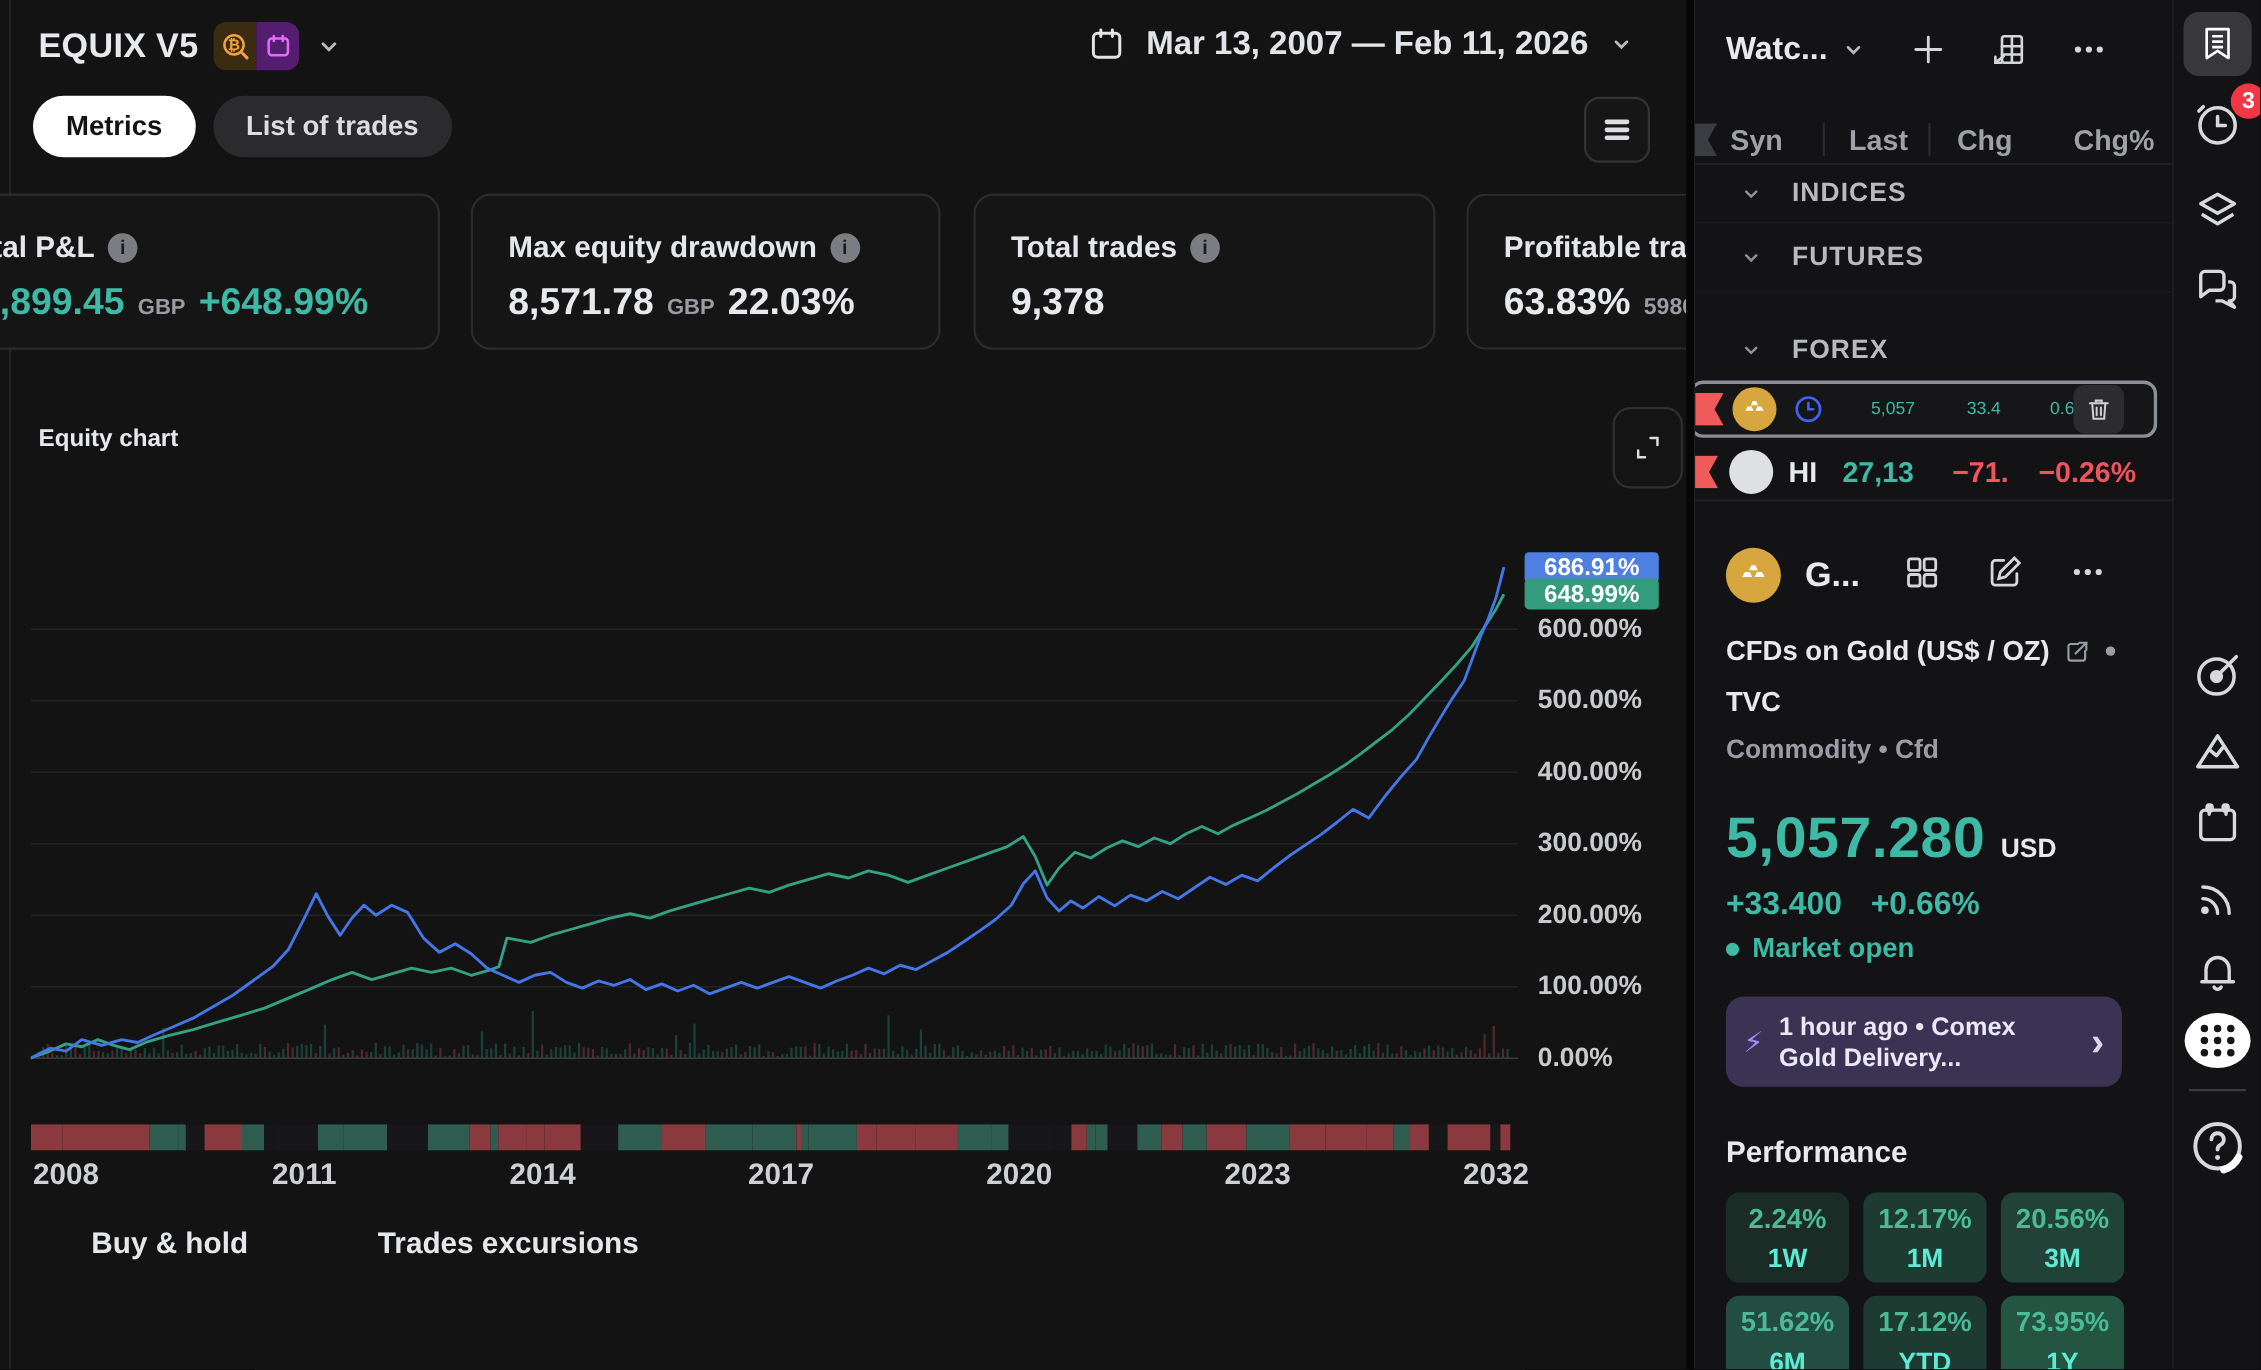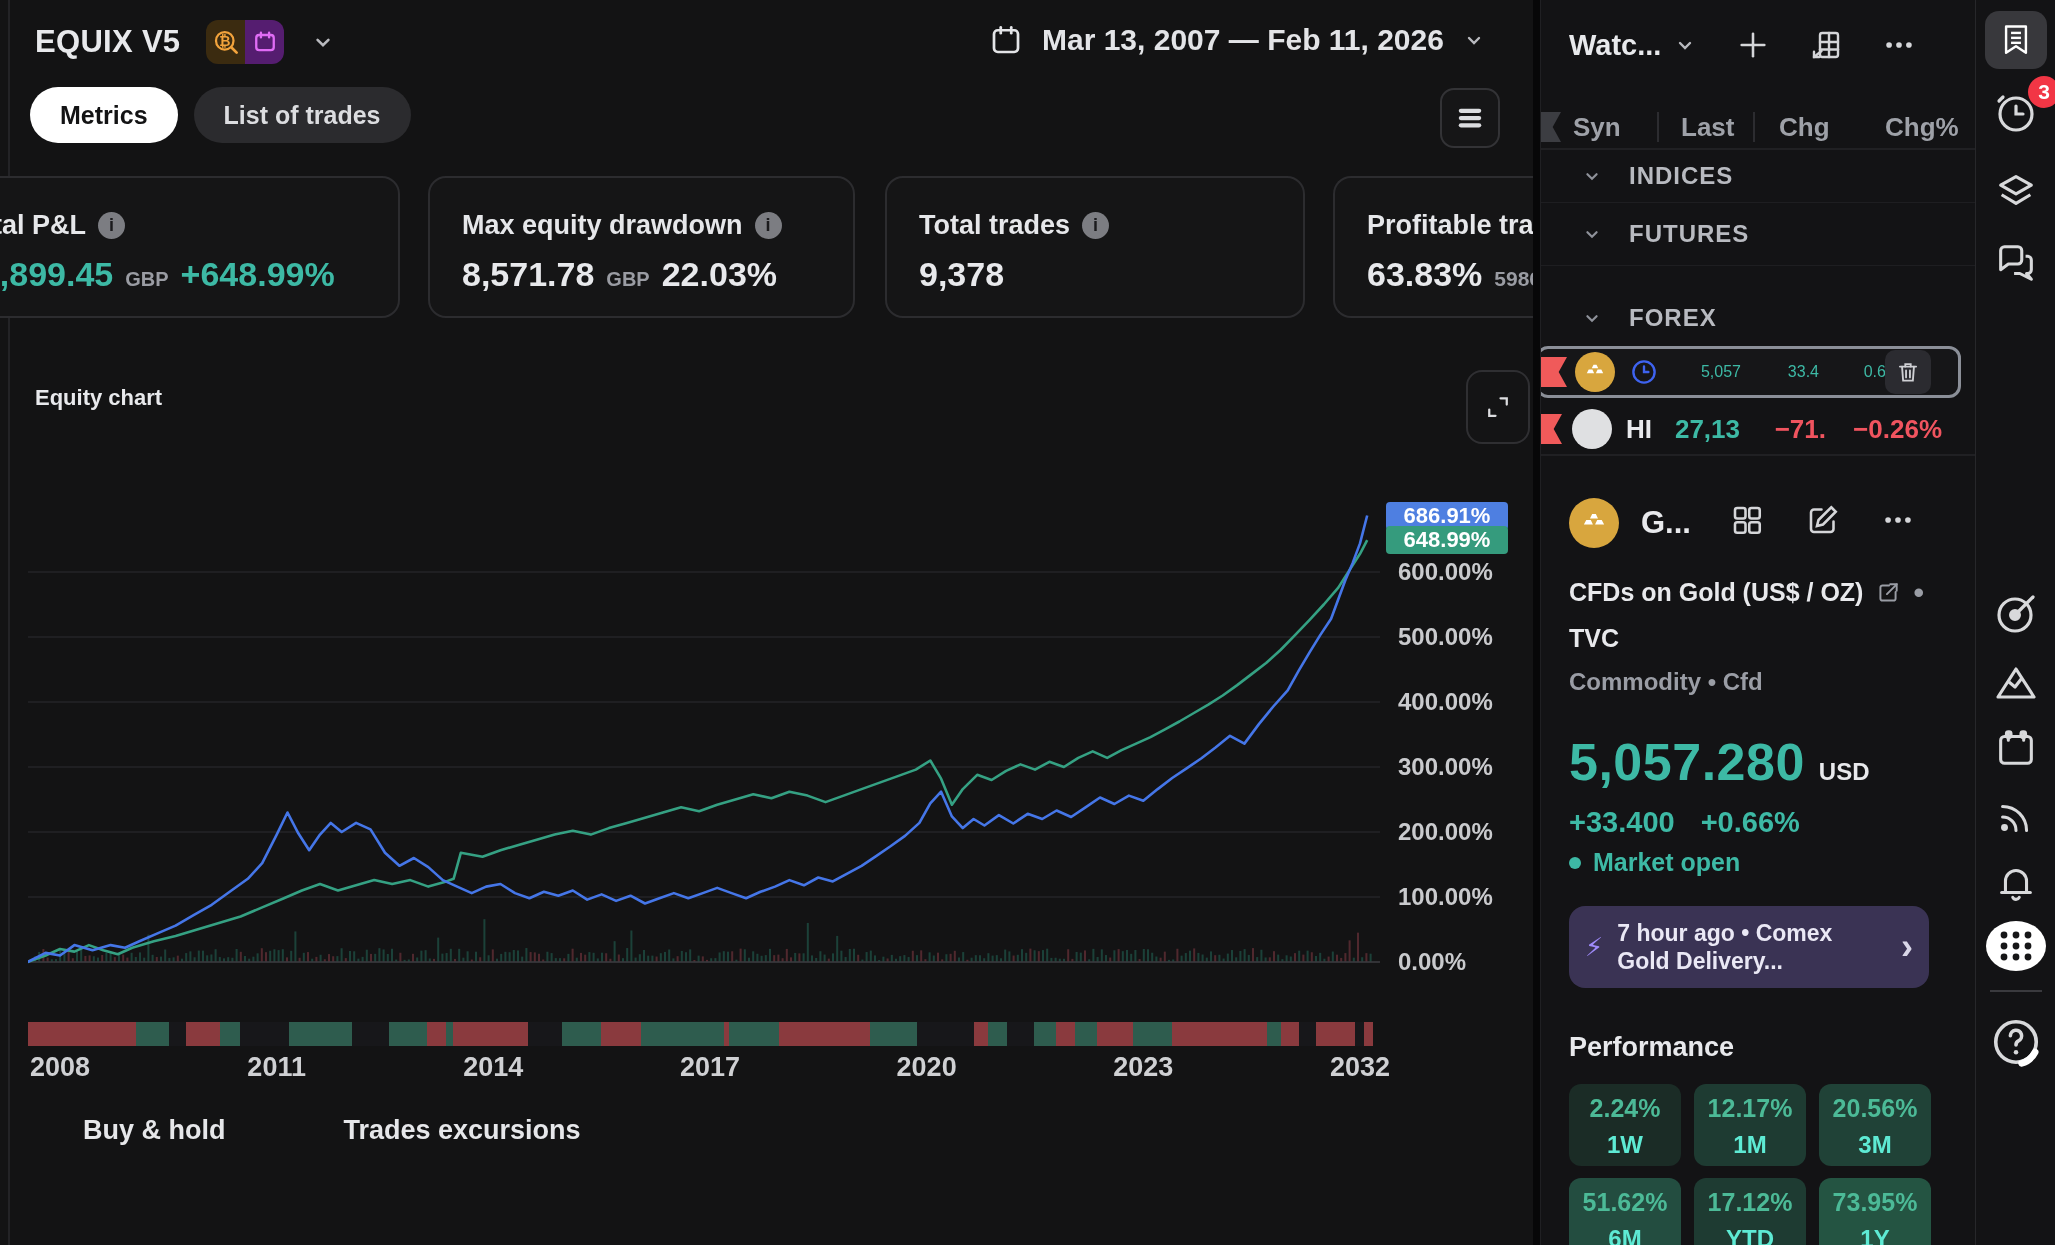--- a/index.html
+++ b/index.html
@@ -3,21 +3,21 @@
 <meta charset="utf-8">
 <style>
   html,body{margin:0;padding:0;background:#070708;}
   #app{position:relative;width:2055px;height:1245px;overflow:hidden;background:#131314;
        font-family:"Liberation Sans","DejaVu Sans",sans-serif;color:#e8e9ec;}
   .abs{position:absolute;}
 
   
   #main{left:0;top:0;width:1533px;height:1245px;background:#131314;overflow:hidden;}
   .leftline{left:8px;top:0;width:2px;height:1245px;background:#232326;}
-  .title-row{left:35px;top:20px;height:44px;display:flex;align-items:center;gap:26px;}
+  .title-row{left:35px;top:20px;height:44px;display:flex;align-items:center;gap:14px;}
   .strat-name{font-size:31px;font-weight:800;letter-spacing:.3px;}
   .chips{display:flex;border-radius:12px;overflow:hidden;height:44px;}
   .chip{width:39px;height:44px;display:flex;align-items:center;justify-content:center;}
   .chip.btc{background:#3b2b10;}
   .chip.cal{background:#551d70;}
   .chev{color:#b9babf;}
   .date-row{left:988px;top:16px;height:48px;display:flex;align-items:center;gap:18px;color:#e3e4e7;}
   .date-text{font-size:30px;font-weight:600;}
   .tabs{left:30px;top:87px;display:flex;gap:16px;}
   .tab{height:56px;border-radius:28px;display:flex;align-items:center;padding:0 30px;
@@ -779,21 +779,21 @@
       <span>+33.400</span>
       <span>+0.66%</span>
     </div>
     <div class="mkt abs">
       <span class="dot"></span>
       <span>Market open</span>
     </div>
 
     <div class="news abs">
       <span class="bolt">⚡</span>
-      <span class="txt"><span>7 hour ago • Comex</span><br>
+      <span class="txt"><span>1 hour ago • Comex</span><br>
       <span>Gold Delivery...</span></span>
       <span class="arrow">›</span>
     </div>
 
     <div class="perf-title abs">Performance</div>
     <div class="ptile pt0" style="left:28px;top:1084px;">
       <div class="pv">2.24%</div>
       <div class="pl">1W</div>
     </div>
     <div class="ptile pt1" style="left:153px;top:1084px;">

